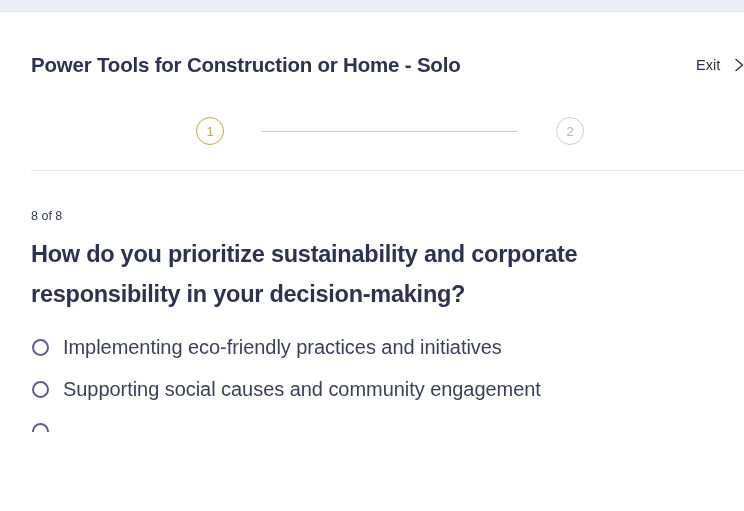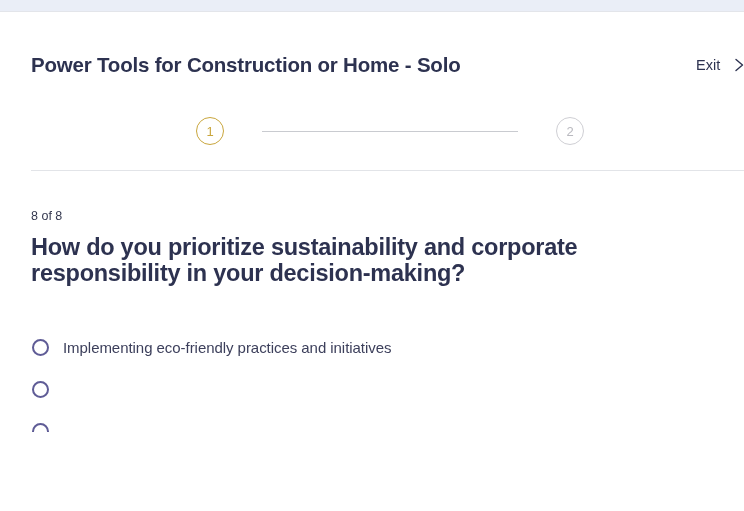--- a/index.html
+++ b/index.html
@@ -124,21 +124,21 @@
     color: #34384f;
     margin-top: 8px;
   }
   .q-title {
     position: absolute;
     left: 31px; top: 63px;
     width: 672px;
     font-size: 23.5px;
     font-weight: bold;
     color: #2d3250;
-    line-height: 26px;
+    line-height: 40px;
     letter-spacing: -0.25px;
   }
 
   
   .options {
     position: absolute;
     left: 31px; top: 155px;
     width: 700px;
   }
   .option-row {
@@ -151,21 +151,21 @@
   .radio {
     flex: 0 0 auto;
     width: 17px; height: 17px;
     border-radius: 50%;
     border: 2px solid #5f5c96;
     background: #ffffff;
     margin-left: 1px;
   }
   .option-label {
     margin-left: 14px;
-    font-size: 15px;
+    font-size: 20px;
     color: #3c3f5b;
     letter-spacing: -0.05px;
     white-space: nowrap;
   }
 </style>
 </head>
 <body>
 
 <div id="app">
 
@@ -205,20 +205,24 @@
 
     <div class="q-title">How do you prioritize sustainability and corporate responsibility in your decision-making?</div>
 
     <div class="options">
 
       <div class="option-row">
         <span class="radio"></span>
         <span class="option-label">Implementing eco-friendly practices and initiatives</span>
       </div>
 
+      <div class="option-row">
+        <span class="radio"></span>
+        <span class="option-label">Supporting social causes and community engagement</span>
+      </div>
 
       <div class="option-row">
         <span class="radio"></span>
       </div>
 
       <div class="option-row">
         <span class="radio"></span>
       </div>
 
     </div>

